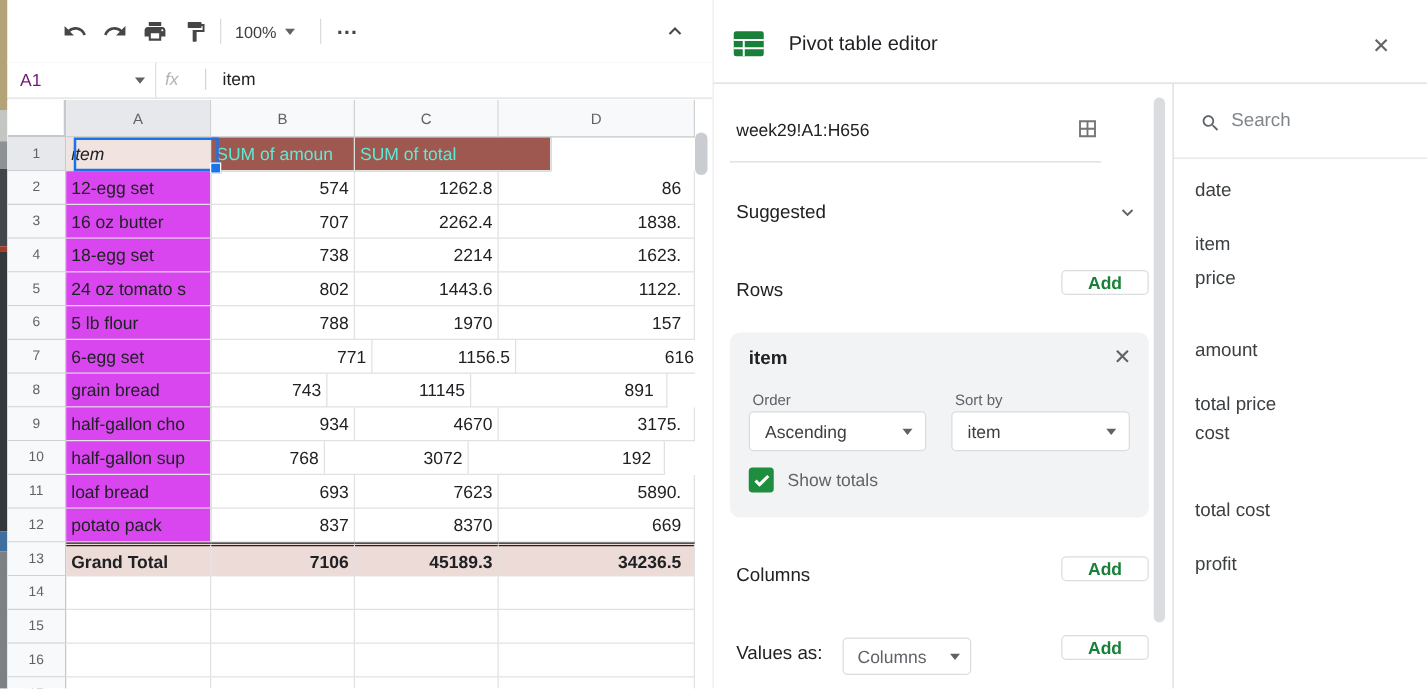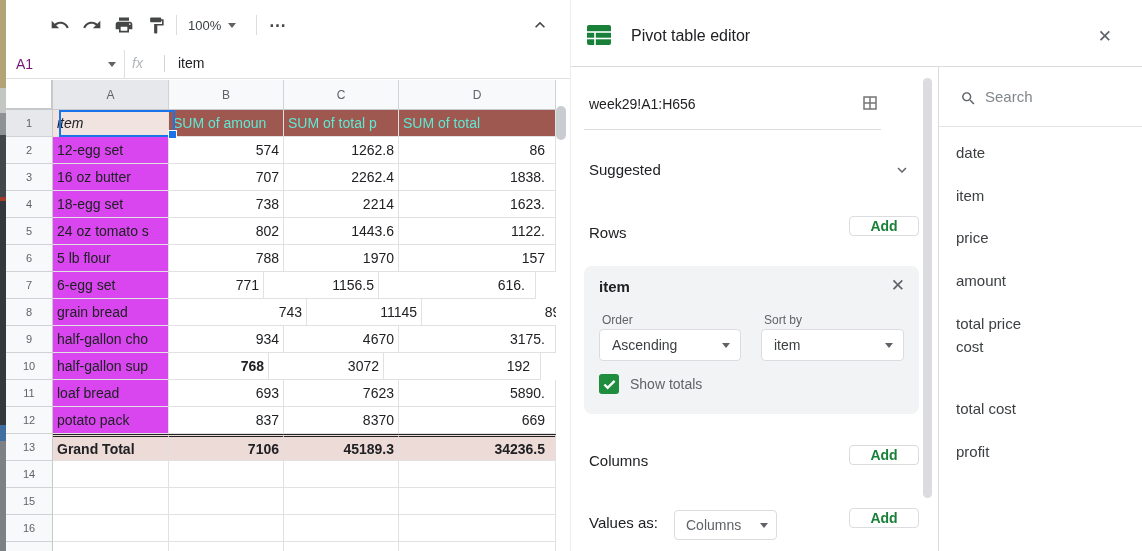--- a/index.html
+++ b/index.html
@@ -170,21 +170,20 @@
         <div class="cellb corner"></div>
         <div class="cellb col-head sel" style="width: 116px;">A</div>
         <div class="cellb col-head" style="width: 115px;">B</div>
         <div class="cellb col-head" style="width: 115px;">C</div>
         <div class="cellb col-head" style="width: 157px;">D</div>
       </div>
       <div class="sh-row">
         <div class="cellb row-head sel">1</div>
         <div class="cellb txt-cell a1-cell" style="width: 116px;">item</div>
         <div class="cellb maroon" style="width: 115px;">SUM of amoun</div>
-        <div class="cellb maroon" style="width: 115px;">SUM of total p</div>
         <div class="cellb maroon" style="width: 157px;">SUM of total</div>
       </div>
       <div class="sh-row">
         <div class="cellb row-head">2</div>
         <div class="cellb txt-cell pinkA" style="width: 116px;">12-egg set</div>
         <div class="cellb num-cell" style="width: 115px;">574</div>
         <div class="cellb num-cell" style="width: 115px;">1262.8</div>
         <div class="cellb num-cell dcol" style="width: 157px;">86</div>
       </div>
       <div class="sh-row">
@@ -211,42 +210,42 @@
       <div class="sh-row">
         <div class="cellb row-head">6</div>
         <div class="cellb txt-cell pinkA" style="width: 116px;">5 lb flour</div>
         <div class="cellb num-cell" style="width: 115px;">788</div>
         <div class="cellb num-cell" style="width: 115px;">1970</div>
         <div class="cellb num-cell dcol" style="width: 157px;">157</div>
       </div>
       <div class="sh-row">
         <div class="cellb row-head">7</div>
         <div class="cellb txt-cell pinkA" style="width: 116px;">6-egg set</div>
-        <div class="cellb num-cell" style="width: 95px;">771</div>
+        <div class="cellb num-cell" style="width: 129px;">771</div>
         <div class="cellb num-cell" style="width: 115px;">1156.5</div>
         <div class="cellb num-cell dcol" style="width: 157px;">616.</div>
       </div>
       <div class="sh-row">
         <div class="cellb row-head">8</div>
         <div class="cellb txt-cell pinkA" style="width: 116px;">grain bread</div>
-        <div class="cellb num-cell" style="width: 138px; padding-left: 19px;">743</div>
+        <div class="cellb num-cell" style="width: 93px; padding-left: 19px;">743</div>
         <div class="cellb num-cell" style="width: 115px;">11145</div>
         <div class="cellb num-cell dcol" style="width: 157px;">891</div>
       </div>
       <div class="sh-row">
         <div class="cellb row-head">9</div>
         <div class="cellb txt-cell pinkA" style="width: 116px;">half-gallon cho</div>
         <div class="cellb num-cell" style="width: 115px;">934</div>
         <div class="cellb num-cell" style="width: 115px;">4670</div>
         <div class="cellb num-cell dcol" style="width: 157px;">3175.</div>
       </div>
       <div class="sh-row">
         <div class="cellb row-head">10</div>
         <div class="cellb txt-cell pinkA" style="width: 116px;">half-gallon sup</div>
-        <div class="cellb num-cell" style="width: 100px; font-weight: bold;">768</div>
+        <div class="cellb num-cell" style="width: 91px;">768</div>
         <div class="cellb num-cell" style="width: 115px;">3072</div>
         <div class="cellb num-cell dcol" style="width: 157px;">192</div>
       </div>
       <div class="sh-row">
         <div class="cellb row-head">11</div>
         <div class="cellb txt-cell pinkA" style="width: 116px;">loaf bread</div>
         <div class="cellb num-cell" style="width: 115px;">693</div>
         <div class="cellb num-cell" style="width: 115px;">7623</div>
         <div class="cellb num-cell dcol" style="width: 157px;">5890.</div>
       </div>
@@ -365,21 +364,21 @@
 
     <div id="search-row">
       <svg id="search-icon" width="17" height="17" viewBox="0 0 24 24">
           <path fill="#5f6368" d="M15.5 14h-.79l-.28-.27C15.41 12.59 16 11.11 16 9.5 16 5.91 13.09 3 9.5 3S3 5.91 3 9.5 5.91 16 9.5 16c1.61 0 3.09-.59 4.23-1.57l.27.28v.79l5 4.99L20.49 19l-4.99-5zm-6 0C7.01 14 5 11.99 5 9.5S7.01 5 9.5 5 14 7.01 14 9.5 11.99 14 9.5 14z"></path>
         </svg>
       <span id="search-placeholder">Search</span>
     </div>
     <div id="field-list">
         <div class="field-item" style="top: 144px;">date</div>
         <div class="field-item" style="top: 187px;">item</div>
-        <div class="field-item" style="top: 229px;">price</div>
+        <div class="field-item" style="top: 214px;">price</div>
         <div class="field-item" style="top: 272px;">amount</div>
         <div class="field-item" style="top: 315px;">total price</div>
         <div class="field-item" style="top: 338px;">cost</div>
         <div class="field-item" style="top: 400px;">total cost</div>
         <div class="field-item" style="top: 443px;">profit</div>
       </div>
   </div>
 
 </div>
 

